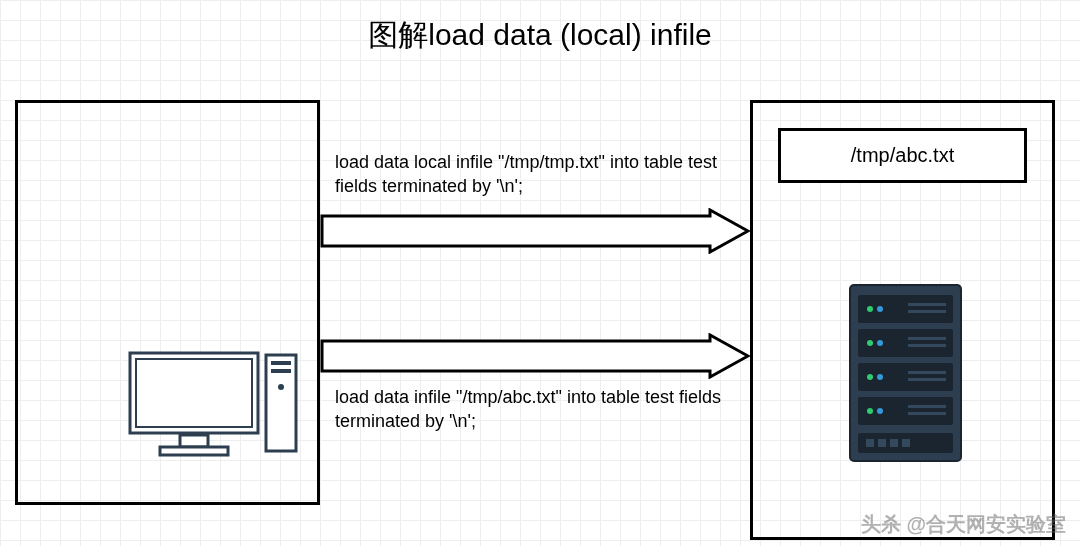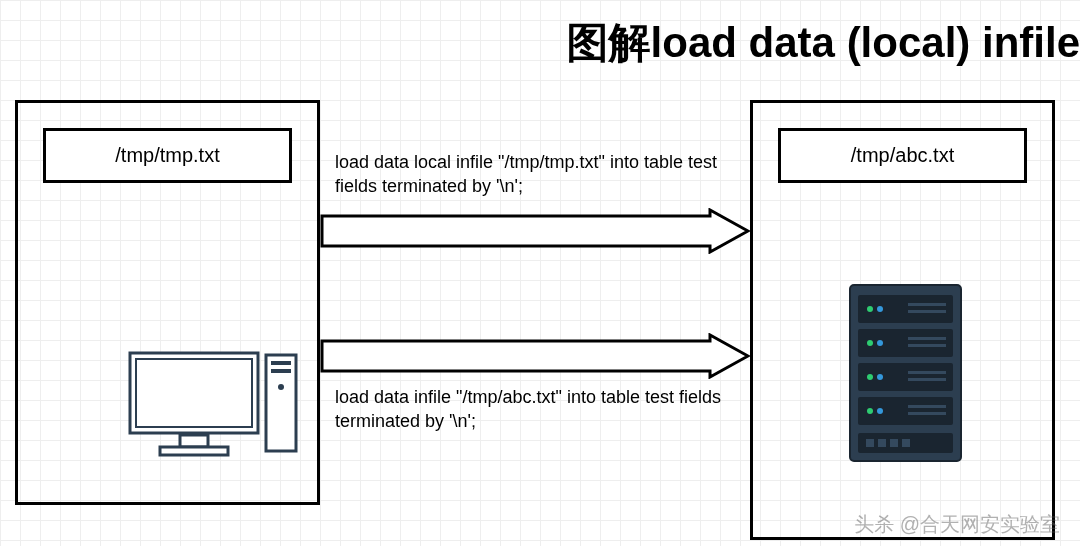--- a/index.html
+++ b/index.html
@@ -1,43 +1,42 @@
 <!DOCTYPE html>
 <html><head>
 <meta charset="utf-8">
 <style>
 *{box-sizing:border-box;margin:0;padding:0}
 body{font-family:"Helvetica Neue",Arial,"Microsoft YaHei","PingFang SC",sans-serif;background:#fff;width:1080px;height:546px;position:relative;overflow:hidden}
 .grid-bg{position:absolute;inset:0;background-image:linear-gradient(to right,#eee 1px,transparent 1px),linear-gradient(to bottom,#eee 1px,transparent 1px);background-size:20px 20px;z-index:0}
-.title{position:absolute;top:15px;left:0;right:0;text-align:right;font-size:42px;font-weight:700;z-index:2}
+.title{position:absolute;top:15px;left:0;right:0;text-align:center;font-size:30px;font-weight:400;z-index:2}
 .box{position:absolute;border:3px solid #000;background:transparent;z-index:2}
 .client-box{left:15px;top:100px;width:305px;height:405px}
 .server-box{right:25px;top:100px;width:305px;height:440px}
 .file-box{position:absolute;border:3px solid #000;top:25px;left:25px;right:25px;height:55px;display:flex;align-items:center;justify-content:center;font-size:20px;background:#fff}
 .client-img{position:absolute;left:110px;top:240px;width:170px;height:120px}
 .server-img{position:absolute;left:95px;top:180px;width:115px;height:180px}
 .box-label{position:absolute;bottom:20px;left:0;right:0;text-align:center;font-size:19px;line-height:1.3}
 .arrow{position:absolute;left:320px;width:430px;height:46px;z-index:2}
 .arrow-shape{width:100%;height:100%}
 .arrow1{top:208px}
 .arrow2{top:333px}
 .arrow-text{position:absolute;left:335px;width:420px;font-size:18px;line-height:1.35;z-index:3}
 .text1{top:150px}
 .text2{top:385px}
-.watermark{position:absolute;bottom:8px;right:20px;font-size:20px;color:rgba(100,100,100,0.5);z-index:10;font-weight:400}
+.watermark{position:absolute;bottom:8px;right:14px;font-size:20px;color:rgba(100,100,100,0.5);z-index:10;font-weight:700}
 </style>
 </head>
 <body>
 
 <div class="grid-bg"></div>
 
 <div class="title">图解load data (local) infile</div>
 
 <div class="box client-box">
-  <div class="file-box">/tmp/tmp.txt</div>
   <div class="client-img">
     <svg viewBox="0 0 170 120" class="arrow-shape">
 
       <rect x="138" y="12" width="30" height="96" fill="#fff" stroke="#2c3e50" stroke-width="3"></rect>
       <rect x="143" y="18" width="20" height="4" fill="#2c3e50"></rect>
       <rect x="143" y="26" width="20" height="4" fill="#2c3e50"></rect>
       <circle cx="153" cy="44" r="3" fill="#2c3e50"></circle>
 
       <rect x="2" y="10" width="128" height="80" fill="#fff" stroke="#2c3e50" stroke-width="3"></rect>
       <rect x="8" y="16" width="116" height="68" fill="#fff" stroke="#2c3e50" stroke-width="2"></rect>

